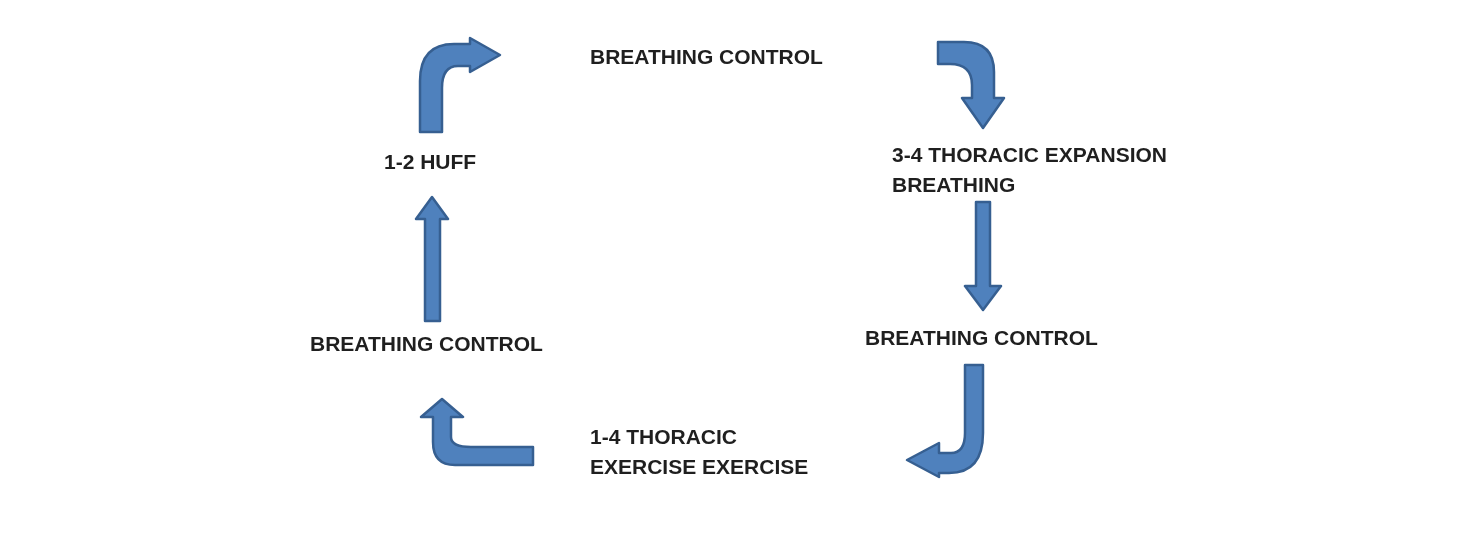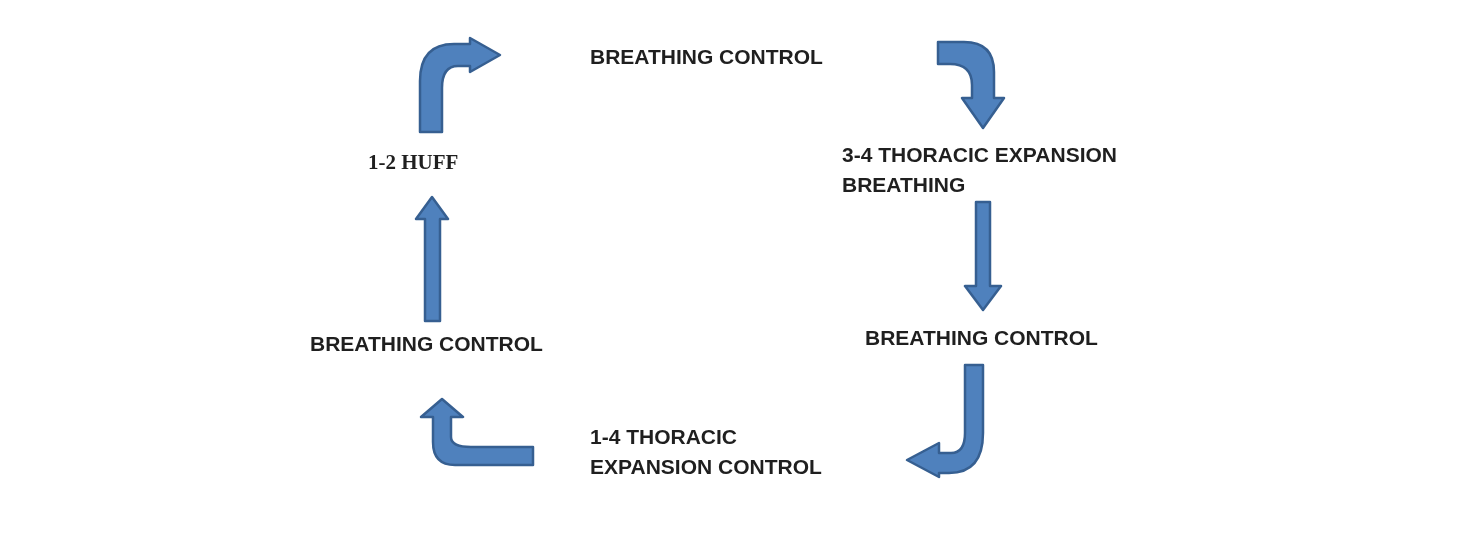--- a/index.html
+++ b/index.html
@@ -41,45 +41,45 @@
   <svg class="arrow" style="left:414px;top:36px;" width="88" height="98" viewBox="0 0 88 98">
     <path d="M 6,96 L 6,45 Q 6,8 40,8 L 56,8 L 56,2 L 86,19 L 56,36 L 56,30 L 44,30 Q 28,30 28,52 L 28,96 Z"></path>
   </svg>
 
   <div class="lbl" style="left:590px;top:42px;">BREATHING CONTROL</div>
 
   <svg class="arrow" style="left:936px;top:40px;" width="72" height="93" viewBox="0 0 72 93">
     <path d="M 2,2 L 28,2 Q 58,2 58,32 L 58,58 L 68,58 L 47,88 L 26,58 L 36,58 L 36,45 Q 36,24 14,24 L 2,24 Z"></path>
   </svg>
 
-  <div class="lbl" style="left:842px;top:140px;">
+  <div class="lbl" style="left:892px;top:140px;">
     <div>3-4 THORACIC EXPANSION</div>
     <div>BREATHING</div>
   </div>
 
   <svg class="arrow" style="left:963px;top:200px;" width="40" height="112" viewBox="0 0 40 112">
     <path d="M 13,2 L 27,2 L 27,86 L 38,86 L 20,110 L 2,86 L 13,86 Z"></path>
   </svg>
 
   <div class="lbl" style="left:865px;top:323px;">BREATHING CONTROL</div>
 
   <svg class="arrow" style="left:905px;top:363px;" width="82" height="116" viewBox="0 0 82 116">
     <path d="M 60,2 L 78,2 L 78,70 Q 78,110 44,110 L 34,110 L 34,114 L 2,97 L 34,80 L 34,90 L 46,90 Q 60,90 60,70 Z"></path>
   </svg>
 
   <div class="lbl" style="left:590px;top:422px;">
     <div>1-4 THORACIC</div>
-    <div>EXPANSION CONTROL</div>
+    <div>EXERCISE EXERCISE</div>
   </div>
 
   <svg class="arrow" style="left:415px;top:397px;" width="120" height="70" viewBox="0 0 120 70">
     <path d="M 27,2 L 48,20 L 36,20 L 36,40 Q 36,50 56,50 L 118,50 L 118,68 L 40,68 Q 18,68 18,45 L 18,20 L 6,20 Z"></path>
   </svg>
 
   <div class="lbl" style="left:310px;top:329px;">BREATHING CONTROL</div>
 
   <svg class="arrow" style="left:414px;top:195px;" width="36" height="128" viewBox="0 0 36 128">
     <path d="M 18,2 L 34,24 L 26,24 L 26,126 L 11,126 L 11,24 L 2,24 Z"></path>
   </svg>
 
-  <div class="lbl" style="left:368px;top:147px;font-family:Liberation Serif, serif;">1-2 HUFF</div>
+  <div class="lbl" style="left:384px;top:147px;">1-2 HUFF</div>
 
 </div>
 
 </body></html>

